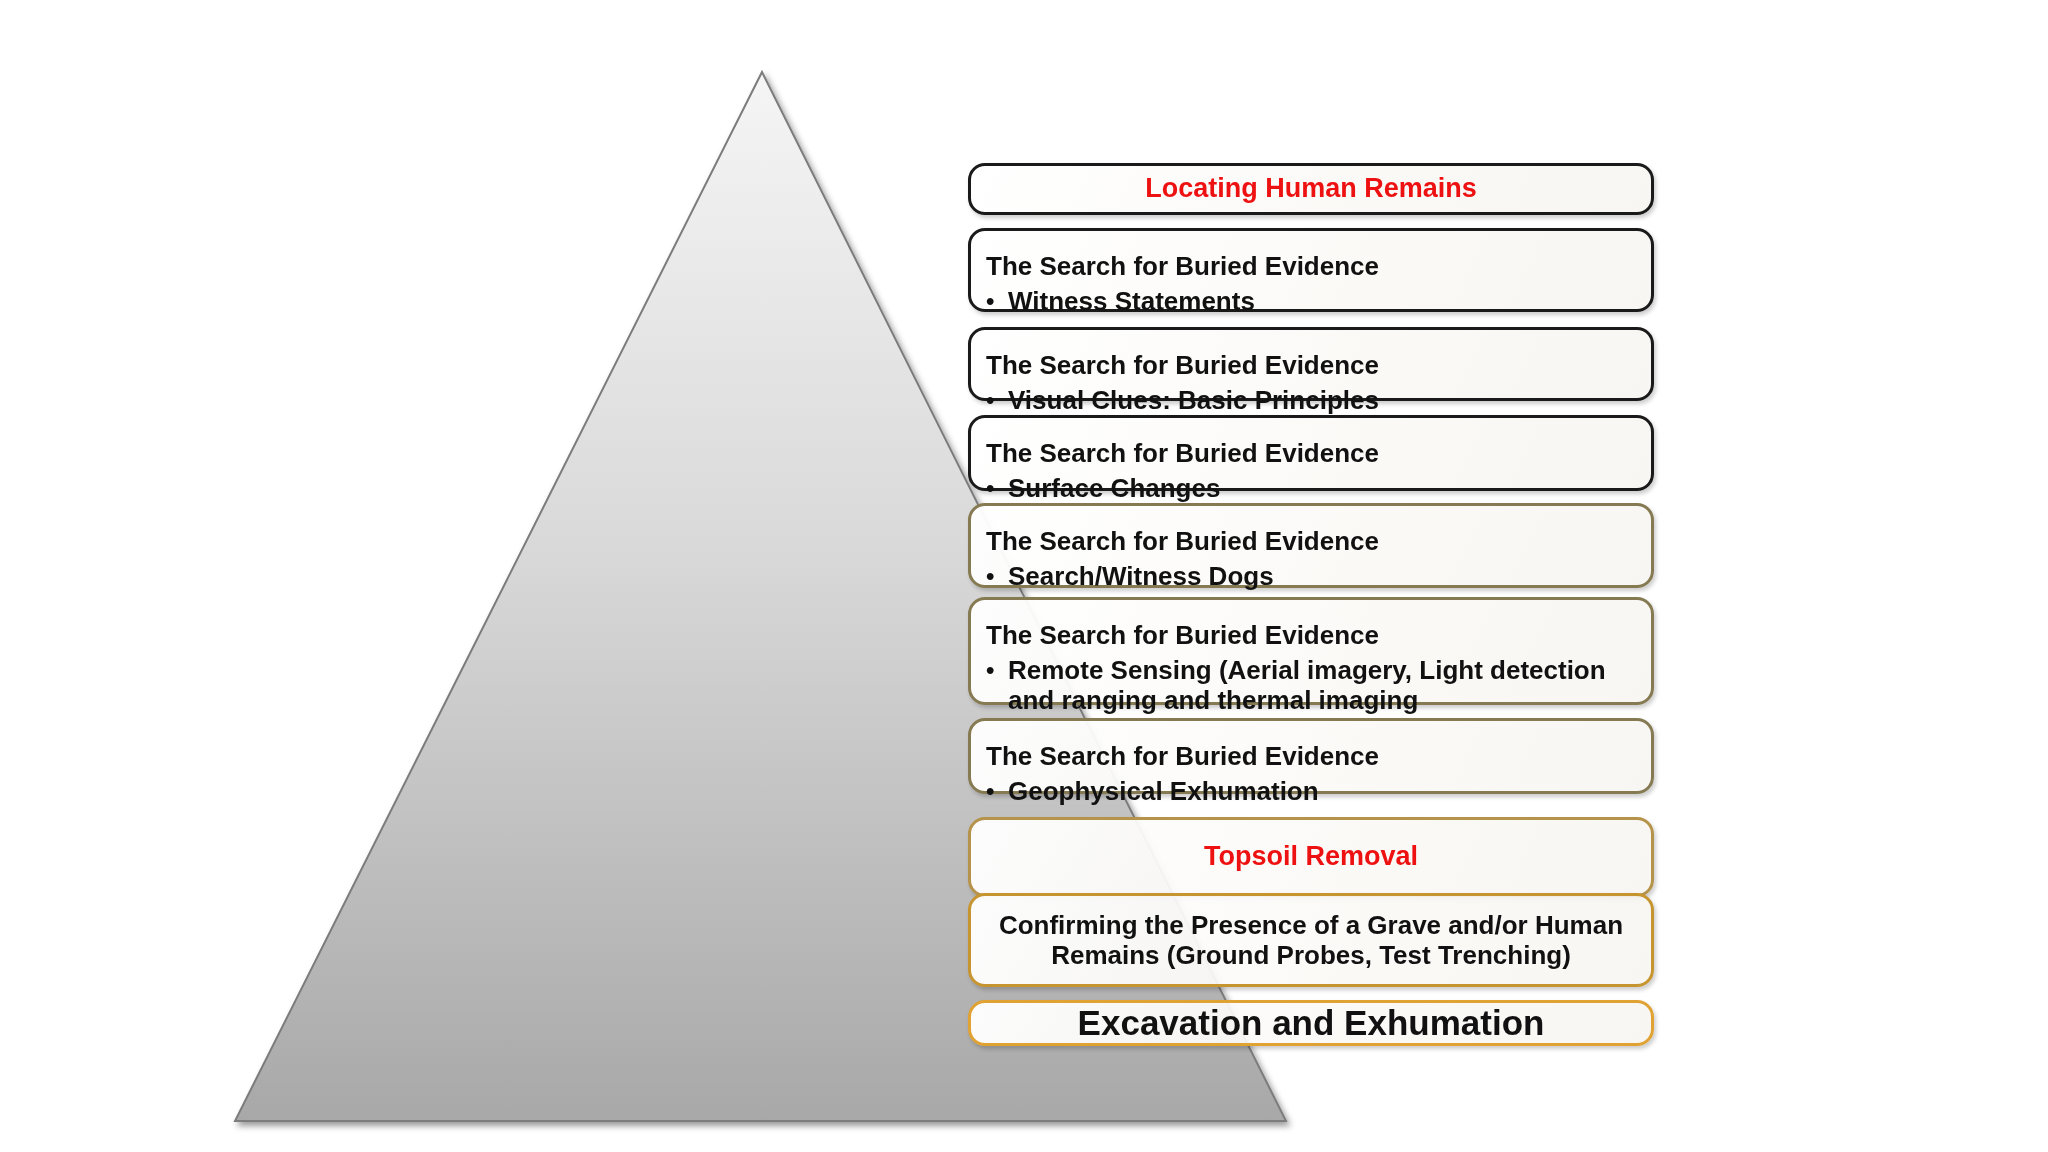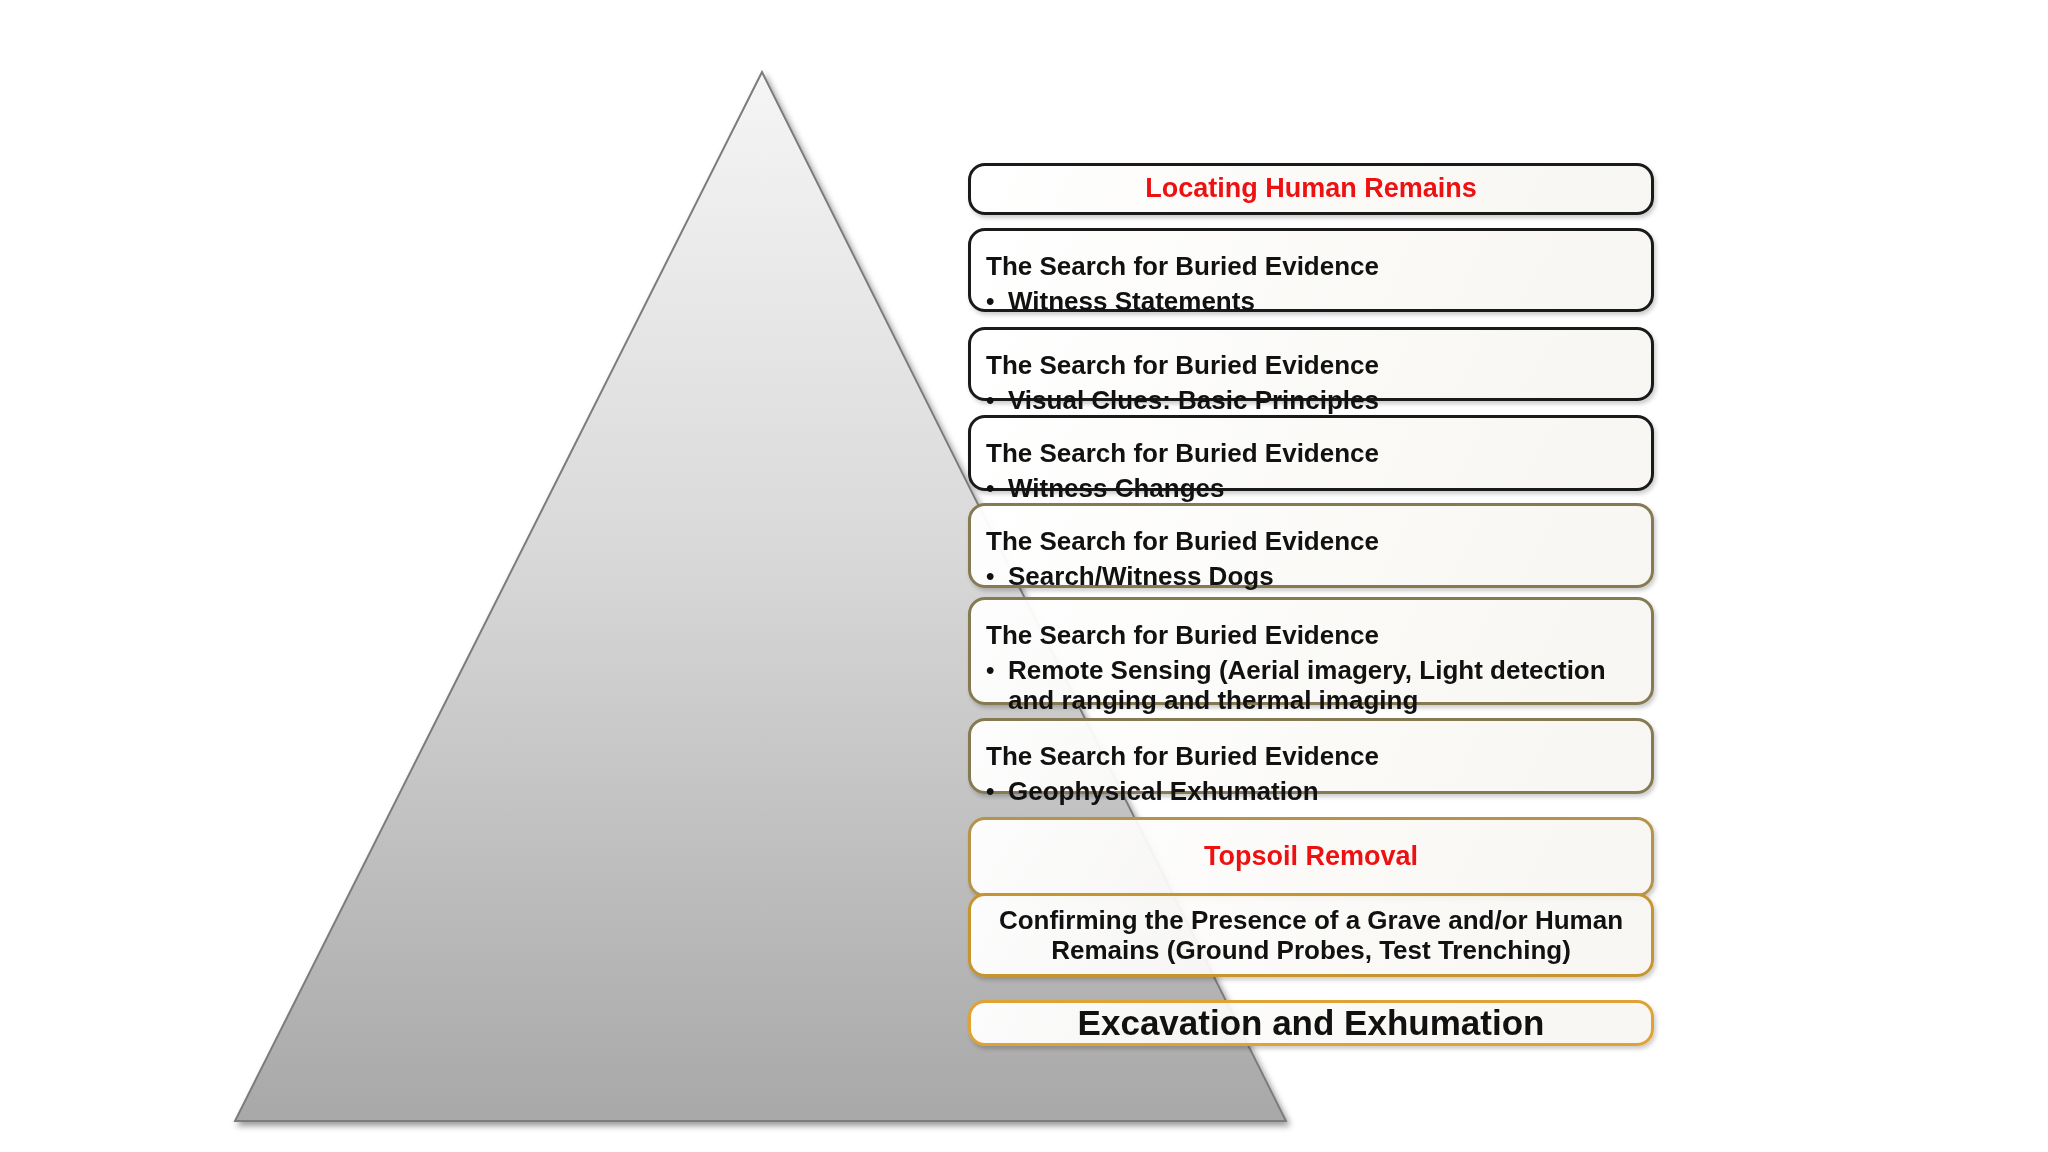--- a/index.html
+++ b/index.html
@@ -75,21 +75,21 @@
     <div class="box-heading">The Search for Buried Evidence</div>
     <div class="bullet-row">
       <span class="bullet-glyph">•</span>
       <span class="bullet-text">Visual Clues: Basic Principles</span>
     </div>
   </div>
       <div class="box" style="top: 415px; height: 76px; --bc: #1a1a1a;">
     <div class="box-heading">The Search for Buried Evidence</div>
     <div class="bullet-row">
       <span class="bullet-glyph">•</span>
-      <span class="bullet-text">Witness Changes</span>
+      <span class="bullet-text">Surface Changes</span>
     </div>
   </div>
       <div class="box" style="top: 503px; height: 85px; --bc: #857a52;">
     <div class="box-heading">The Search for Buried Evidence</div>
     <div class="bullet-row">
       <span class="bullet-glyph">•</span>
       <span class="bullet-text">Search/Witness Dogs</span>
     </div>
   </div>
       <div class="box" style="top: 597px; height: 108px; --bc: #857a52;">
@@ -102,21 +102,21 @@
       <div class="box" style="top: 718px; height: 76px; --bc: #857a52;">
     <div class="box-heading">The Search for Buried Evidence</div>
     <div class="bullet-row">
       <span class="bullet-glyph">•</span>
       <span class="bullet-text">Geophysical Exhumation</span>
     </div>
   </div>
       <div class="box" style="top: 817px; height: 80px; --bc: #b6934a;">
     <div class="box-title" style="--tc: #ee1111; font-size: 27px;">Topsoil Removal</div>
   </div>
-      <div class="box" style="top: 893px; height: 84px; --bc: #c6952f;">
+      <div class="box" style="top: 893px; height: 94px; --bc: #c6952f;">
     <div class="box-title" style="--tc: #111111; font-size: 26px;">Confirming the Presence of a Grave and/or Human Remains (Ground Probes, Test Trenching)</div>
   </div>
       <div class="box" style="top: 1000px; height: 46px; --bc: #e0a232;">
     <div class="box-title" style="--tc: #111111; font-size: 35px;">Excavation and Exhumation</div>
   </div>
     </div>
 
 </div>
 
 </body></html>

